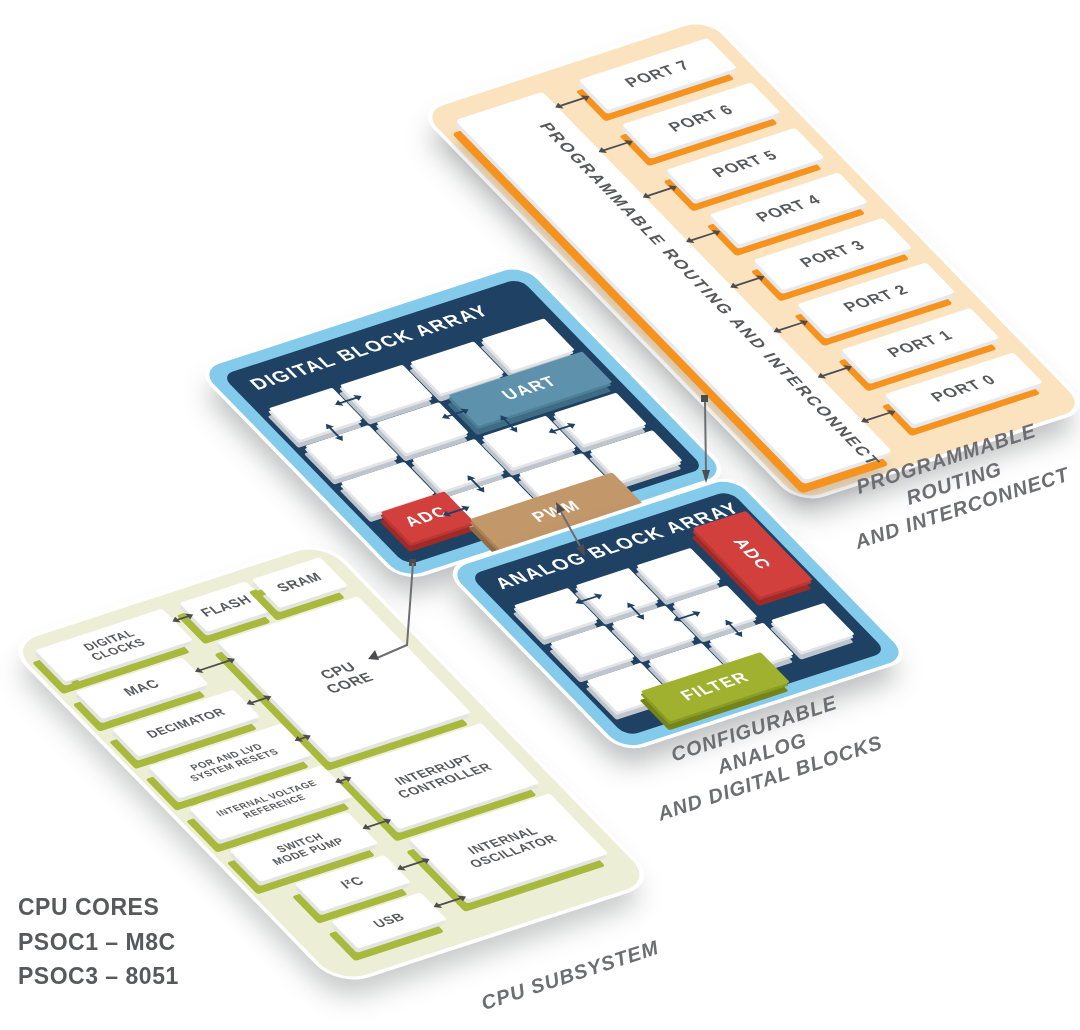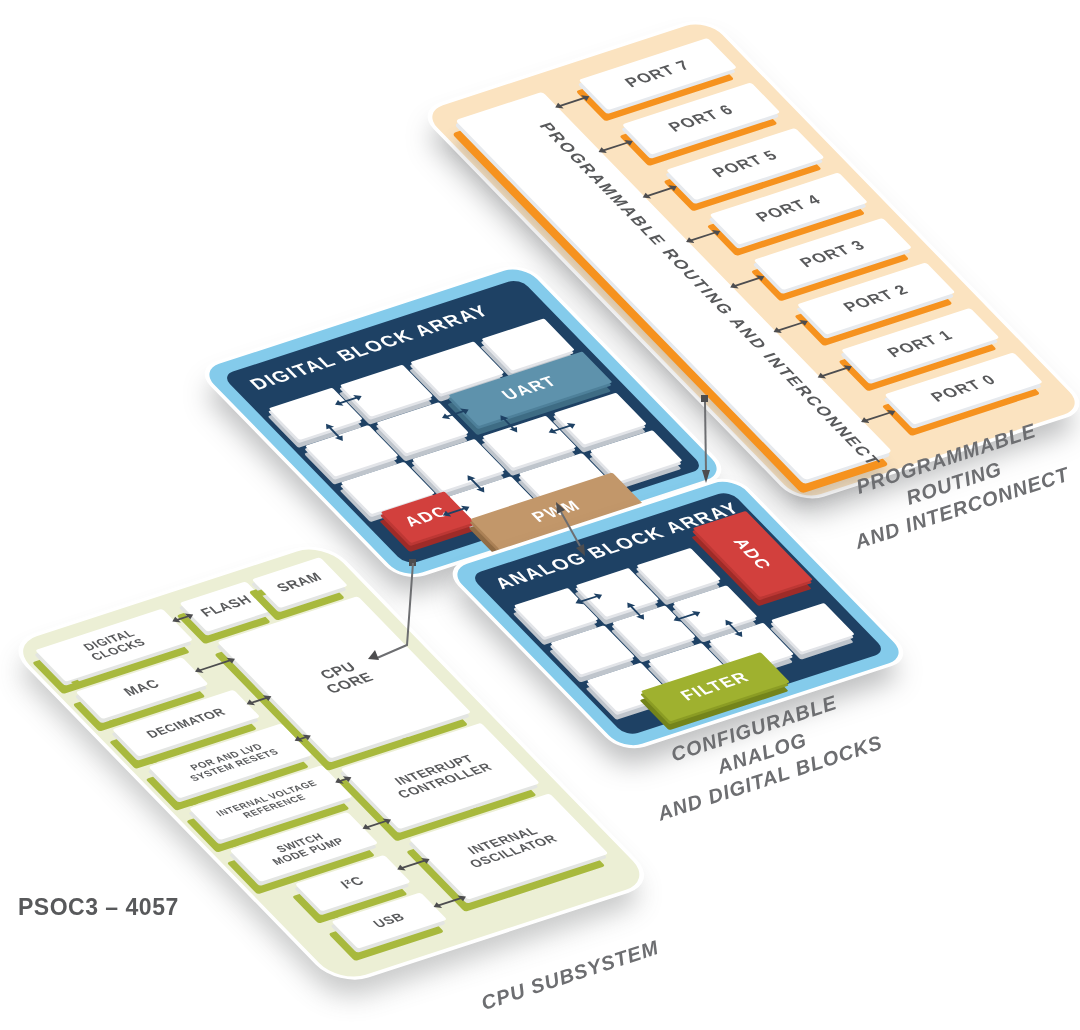--- a/index.html
+++ b/index.html
@@ -226,16 +226,18 @@
     <polygon points="368,659 375,650 379,660" fill="#4D4D4F"></polygon>
   </svg>
 
   <div class="caption" style="left:824px;top:444px;width:260px">PROGRAMMABLE ROUTING
 AND INTERCONNECT</div>
   <div class="caption" style="left:634px;top:714px;width:256px">CONFIGURABLE ANALOG
 AND DIGITAL BLOCKS</div>
   <div class="caption" style="left:470px;top:962px;width:200px">CPU SUBSYSTEM</div>
 
   <div class="legend">
-    <div>PSOC3 – 4057</div>
+    <div>CPU CORES</div>
+    <div>PSOC1 – M8C</div>
+    <div>PSOC3 – 8051</div>
   </div>
 
 </div>
 
 </body></html>

